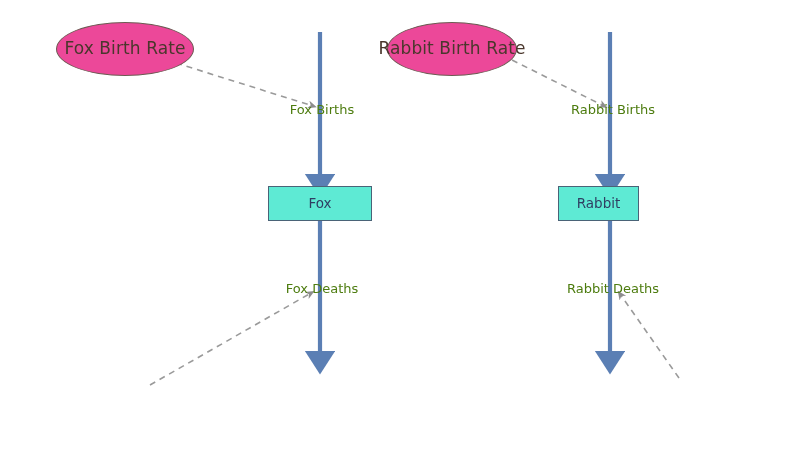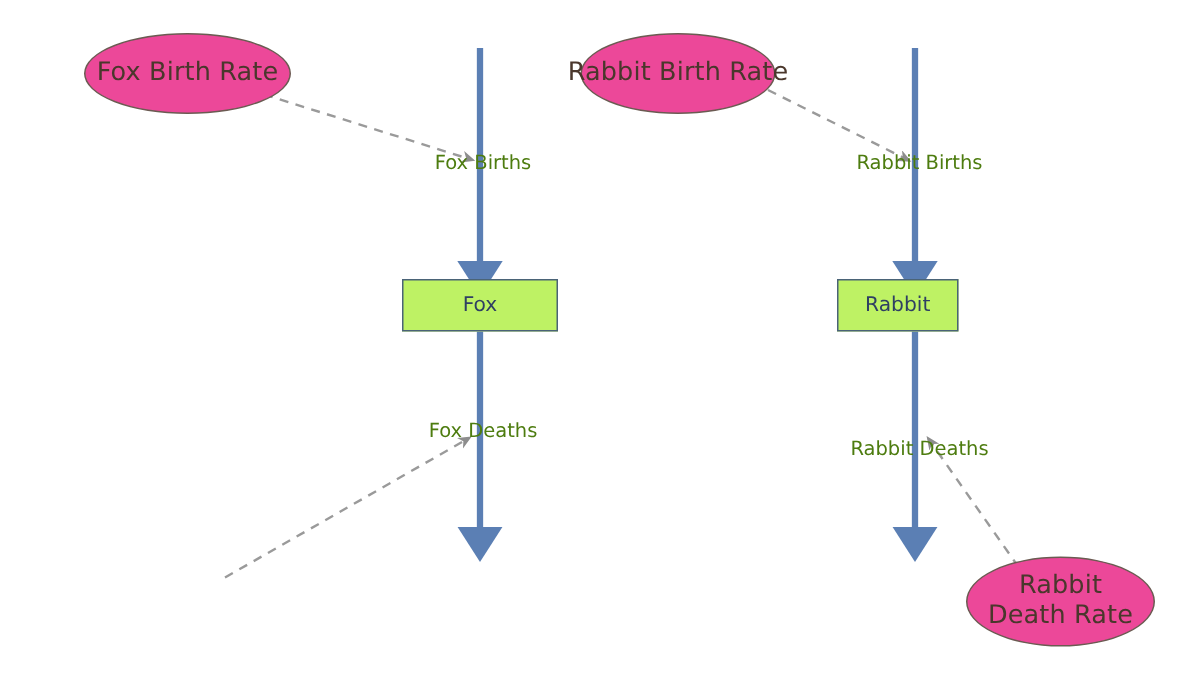--- a/index.html
+++ b/index.html
@@ -38,21 +38,21 @@
     background: #ec4899;
     border: 1.6px solid #6b5b52;
     color: #4a372c;
     font-size: 17px;
     letter-spacing: 0.1px;
   }
   .ellipse.overflow span {
     white-space: nowrap;
   }
   .stock {
-    background: #bef264;
+    background: #5eead4;
     border: 1.7px solid #4a6377;
     color: #2f3f63;
     font-size: 13.5px;
     text-align: center;
   }
   .flowlabel {
     position: absolute;
     color: #4d7c0f;
     font-size: 13px;
     white-space: nowrap;
@@ -88,30 +88,27 @@
 
   <div class="node ellipse" style="left:56px; top:22px; width:138px; height:54px;">
     <span>Fox Birth Rate</span>
   </div>
 
   <div class="node ellipse overflow" style="left:387px; top:22px; width:130px; height:54px;">
     <span>Rabbit Birth Rate</span>
   </div>
 
 
-  <div class="node ellipse" style="left:644px; top:371px; width:126px; height:60px; padding:0 10px;">
-    <span>Rabbit Death Rate</span>
-  </div>
 
   <div class="node stock" style="left:268px; top:186px; width:104px; height:35px;">
     <span>Fox</span>
   </div>
 
   <div class="node stock" style="left:558px; top:186px; width:81px; height:35px;">
     <span>Rabbit</span>
   </div>
 
   <div class="flowlabel" style="left:322px; top:109px;">Fox Births</div>
   <div class="flowlabel" style="left:322px; top:288px;">Fox Deaths</div>
   <div class="flowlabel" style="left:613px; top:109px;">Rabbit Births</div>
-  <div class="flowlabel" style="left:613px; top:288px;margin-top:12px;">Rabbit Deaths</div>
+  <div class="flowlabel" style="left:613px; top:288px;">Rabbit Deaths</div>
 
 </div>
 
 </body></html>

